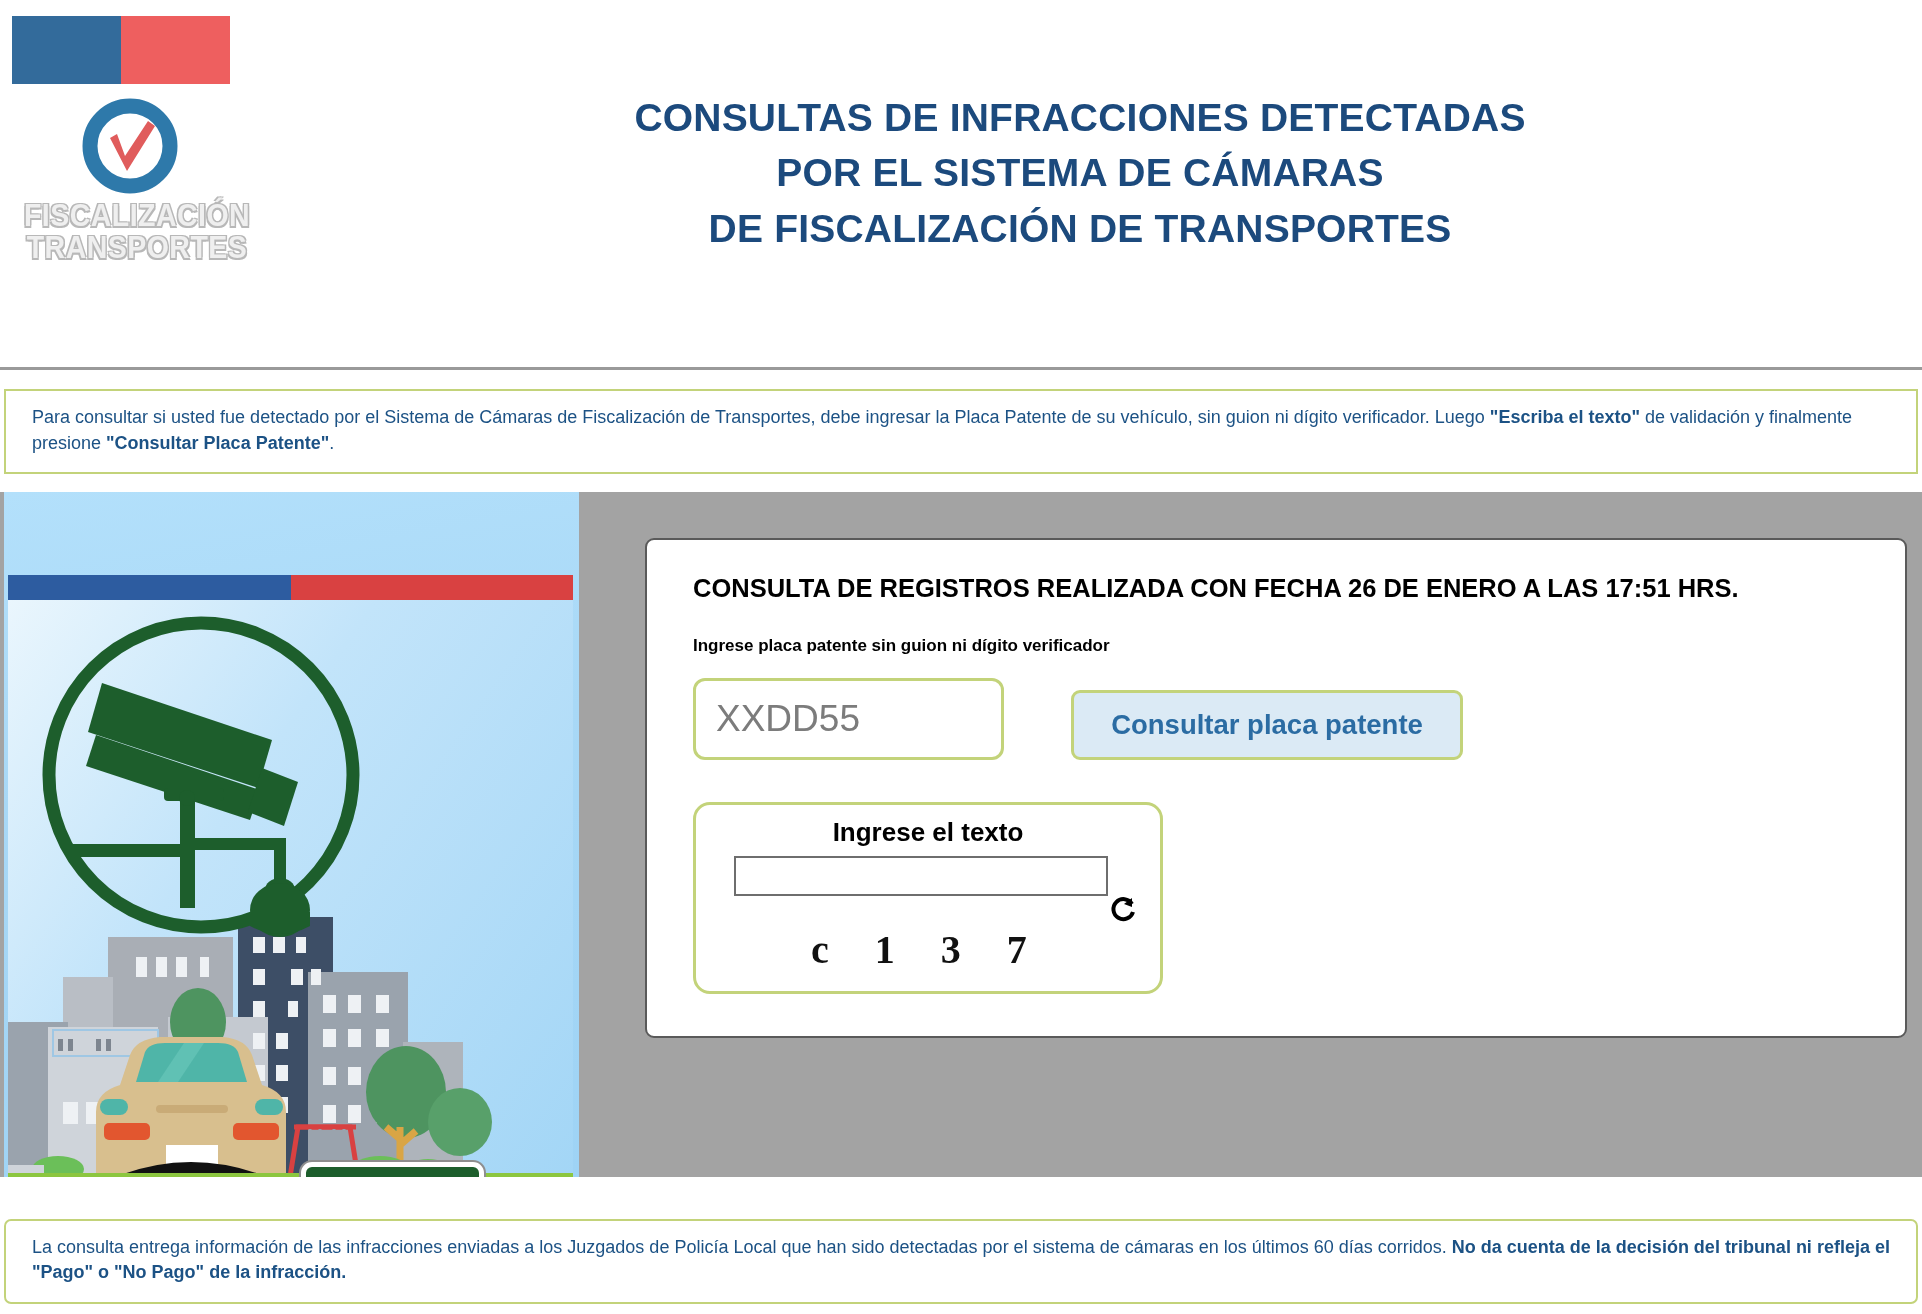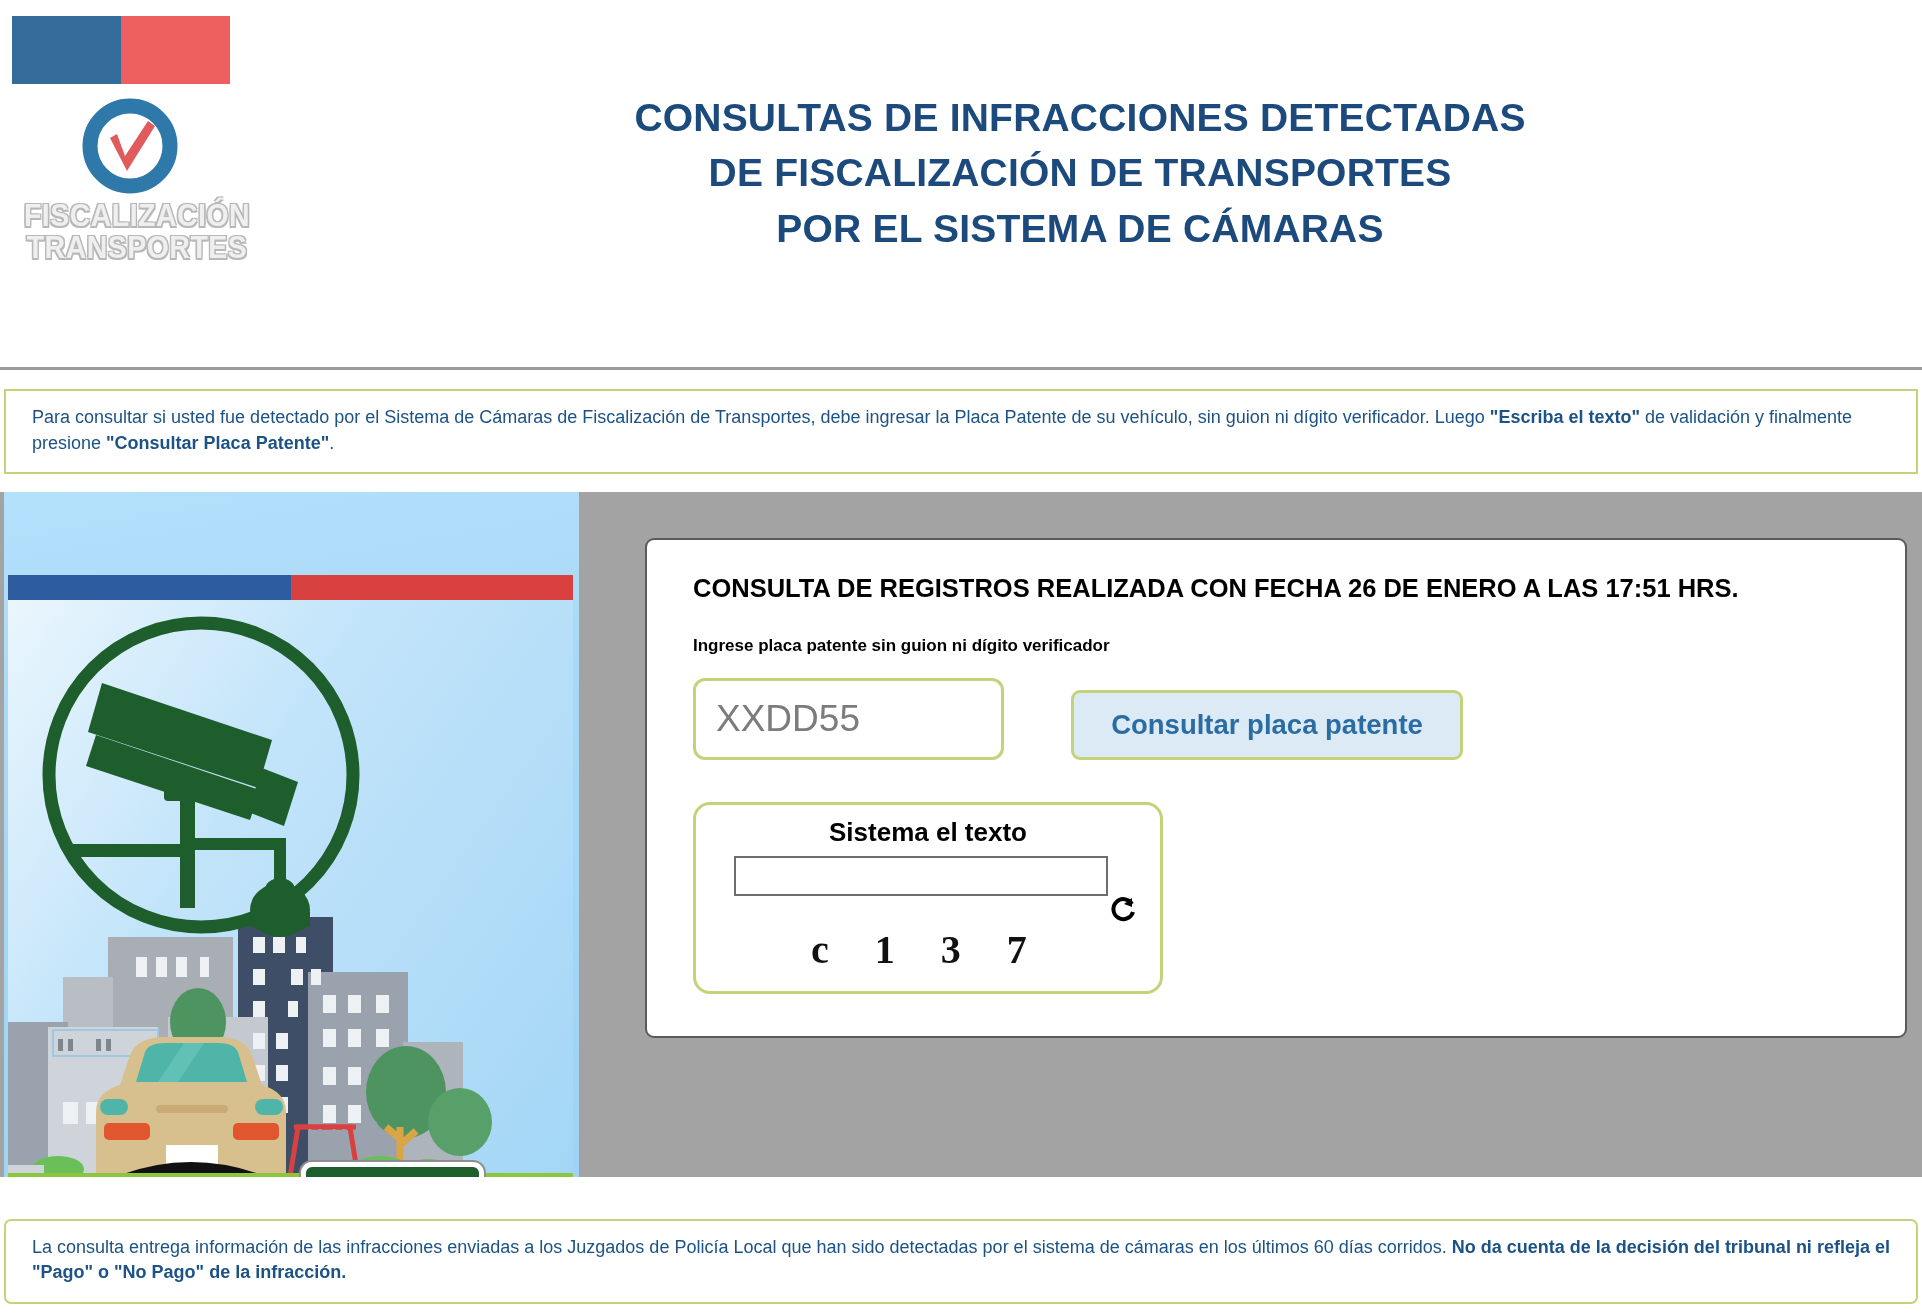--- a/index.html
+++ b/index.html
@@ -290,22 +290,22 @@
         </svg>
       </div>
       <div class="logo-words">
         <span>FISCALIZACIÓN</span>
         <span>TRANSPORTES</span>
       </div>
     </div>
 
     <div class="title">
       <span>CONSULTAS DE INFRACCIONES DETECTADAS</span>
+      <span>POR EL SISTEMA DE CÁMARAS</span>
       <span>DE FISCALIZACIÓN DE TRANSPORTES</span>
-      <span>POR EL SISTEMA DE CÁMARAS</span>
     </div>
   </div>
 
   <div class="banner">
     <span>Para consultar si usted fue detectado por el Sistema de Cámaras de Fiscalización de Transportes, debe ingresar la Placa Patente de su vehículo, sin guion ni dígito verificador. Luego </span><b>"Escriba el texto"</b><span> de validación y finalmente presione </span><b>"Consultar Placa Patente"</b><span>.</span>
   </div>
 
   <div class="body-area">
 
     <div class="illus">
@@ -439,21 +439,21 @@
     <div class="panel">
       <div class="panel-head">CONSULTA DE REGISTROS REALIZADA CON FECHA 26 DE ENERO A LAS 17:51 HRS.</div>
       <div class="panel-sub">Ingrese placa patente sin guion ni dígito verificador</div>
 
       <div class="row">
         <input class="plate-input" type="text" placeholder="XXDD55" style="">
         <button class="consult-btn">Consultar placa patente</button>
       </div>
 
       <div class="captcha-box">
-        <div class="captcha-label">Sistema el texto</div>
+        <div class="captcha-label">Ingrese el texto</div>
         <div class="captcha-input-wrap">
           <input class="captcha-input" type="text" style="">
           <span class="refresh-icon">
             <svg viewBox="0 0 28 28" width="28" height="28">
               <path d="M22 8 A10 10 0 1 0 23 16" fill="none" stroke="#000000" stroke-width="4" stroke-linecap="butt"></path>
               <path d="M22 2 L22 11 L14 8 Z" fill="#000000"></path>
             </svg>
           </span>
         </div>
         <div class="captcha-code">c 1 3 7</div>

